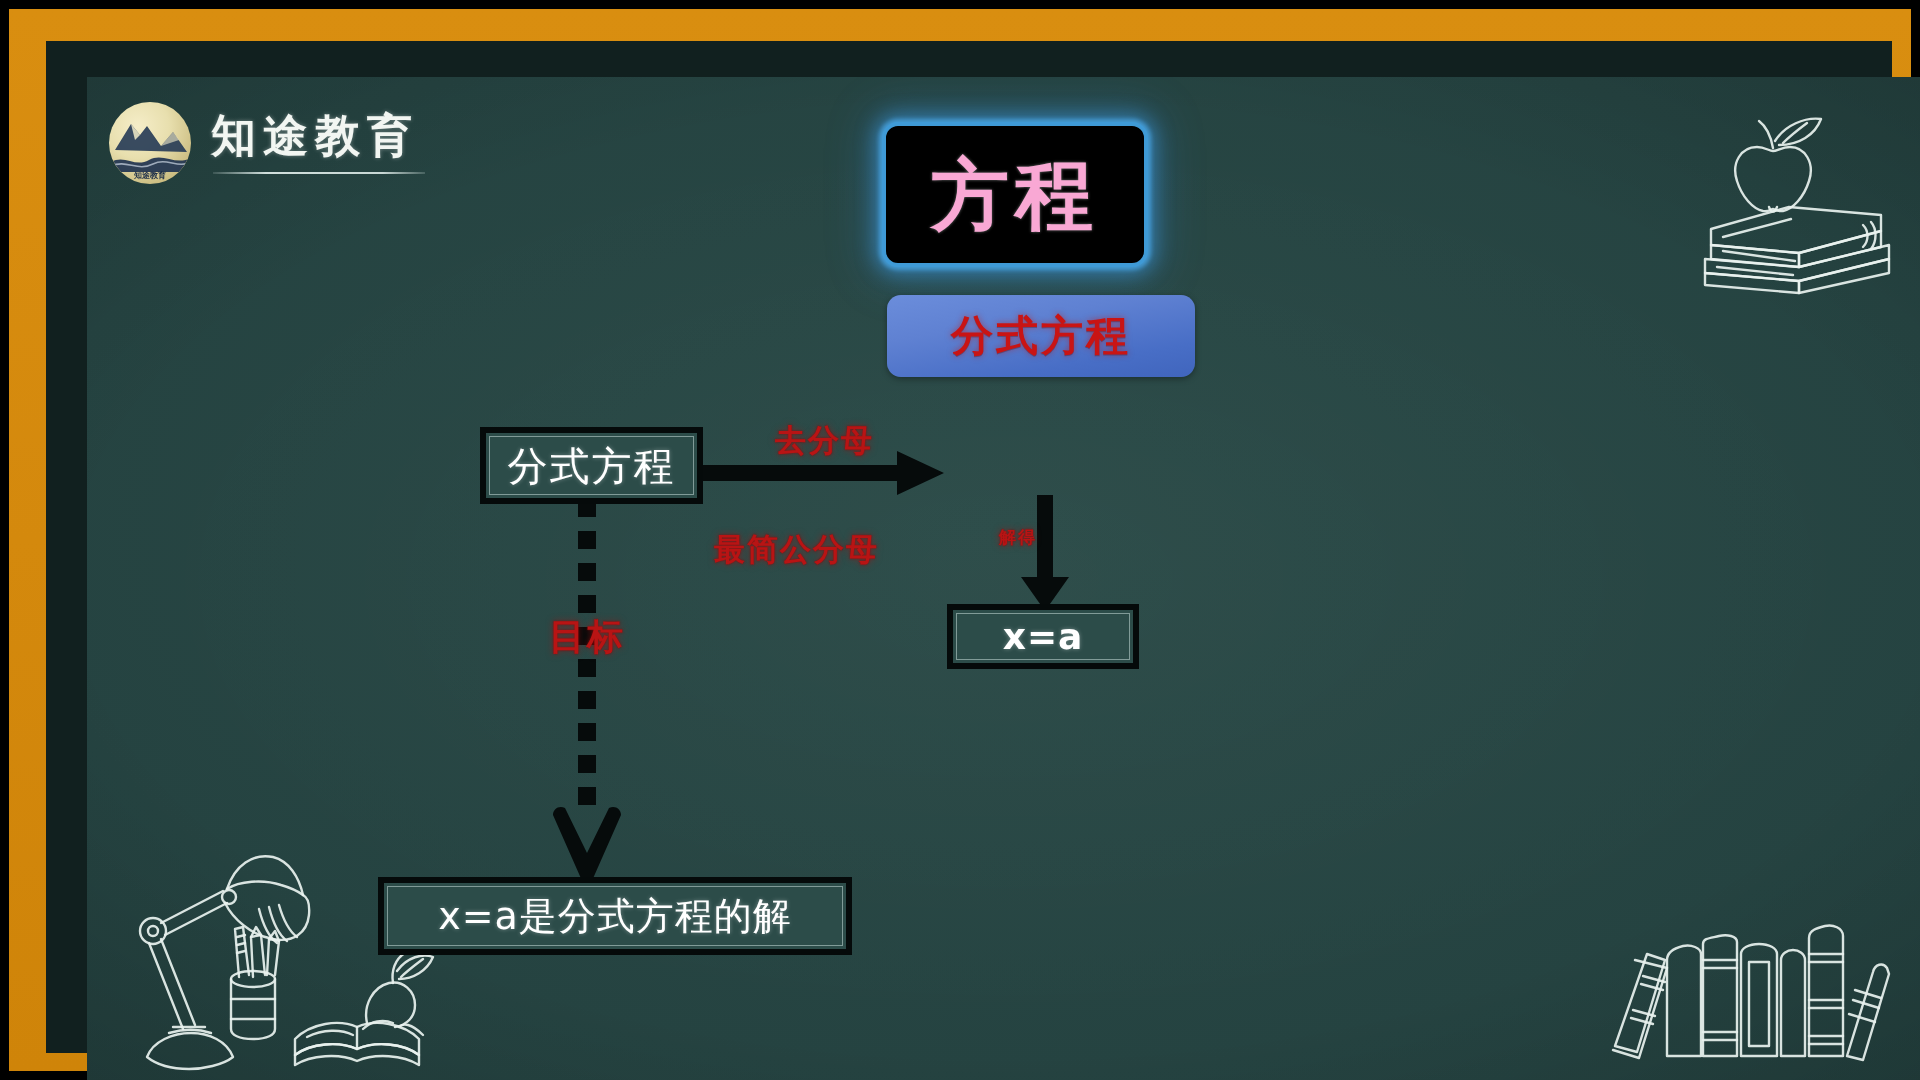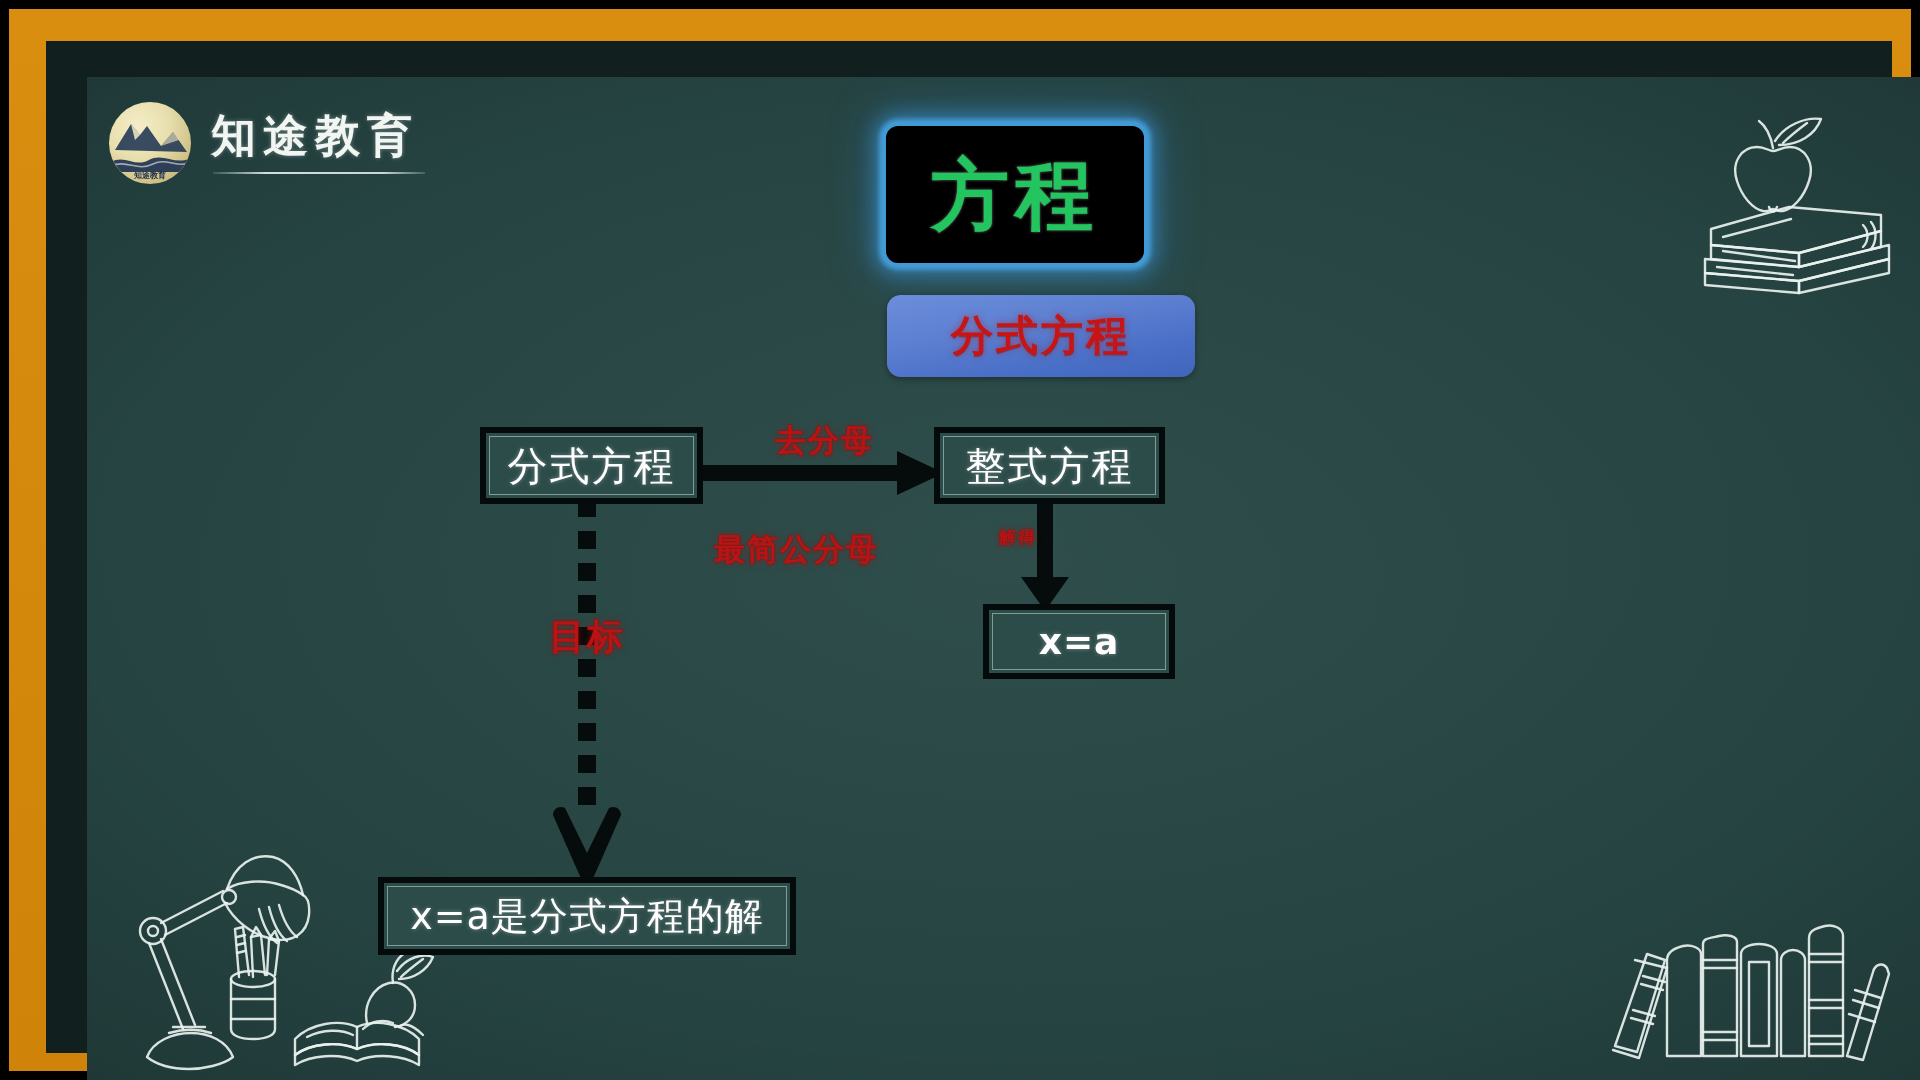--- a/index.html
+++ b/index.html
@@ -108,21 +108,21 @@
       0 0 4px 3px rgba(70,160,220,0.85),
       0 0 18px 8px rgba(60,150,215,0.55),
       0 0 40px 16px rgba(50,130,200,0.28),
       inset 0 0 6px rgba(0,0,0,0.9);
     z-index: 5;
   }
   #title-text {
     font-family: "DejaVu Sans", sans-serif;
     font-size: 78px;
     font-weight: 700;
-    color: #22c55e;
+    color: #f9a8d4;
     letter-spacing: 6px;
     line-height: 1;
     text-shadow: 0 0 3px rgba(255,255,255,0.45);
   }
 
   
   #subtitle-box {
     position: absolute;
     left: 800px; top: 218px;
     width: 308px; height: 82px;
@@ -170,24 +170,24 @@
     white-space: nowrap;
     z-index: 1;
   }
 
   #box-fractional { left: 393px; top: 350px; width: 223px; height: 77px; }
   #box-fractional .box-label { font-size: 40px; letter-spacing: 2px; }
 
   #box-integral { left: 847px; top: 350px; width: 231px; height: 77px; }
   #box-integral .box-label { font-size: 40px; letter-spacing: 2px; }
 
-  #box-xa { left: 860px; top: 527px; width: 192px; height: 75px; margin-left: 36px; }
+  #box-xa { left: 860px; top: 527px; width: 192px; height: 65px; }
   #box-xa .box-label { font-size: 36px; font-weight: 700; letter-spacing: 1px; }
 
-  #box-solution { left: 291px; top: 800px; width: 418px; height: 78px; }
+  #box-solution { left: 291px; top: 800px; width: 474px; height: 78px; }
   #box-solution .box-label { font-size: 38px; letter-spacing: 1px; }
 
   
   #arrow-horizontal {
     position: absolute;
     left: 612px; top: 370px;
     width: 248px; height: 52px;
     z-index: 3;
   }
   #arrow-vertical {
@@ -276,24 +276,20 @@
 
         <div id="subtitle-box">
           <span id="subtitle-text">分式方程</span>
         </div>
 
         <div class="flow-box" id="box-fractional">
           <span class="inner-rule"></span>
           <span class="box-label">分式方程</span>
         </div>
 
-        <div class="flow-box" id="box-integral">
-          <span class="inner-rule"></span>
-          <span class="box-label">整式方程</span>
-        </div>
 
         <div class="flow-box" id="box-xa">
           <span class="inner-rule"></span>
           <span class="box-label">x=a</span>
         </div>
 
         <div class="flow-box" id="box-solution">
           <span class="inner-rule"></span>
           <span class="box-label">x=a是分式方程的解</span>
         </div>

